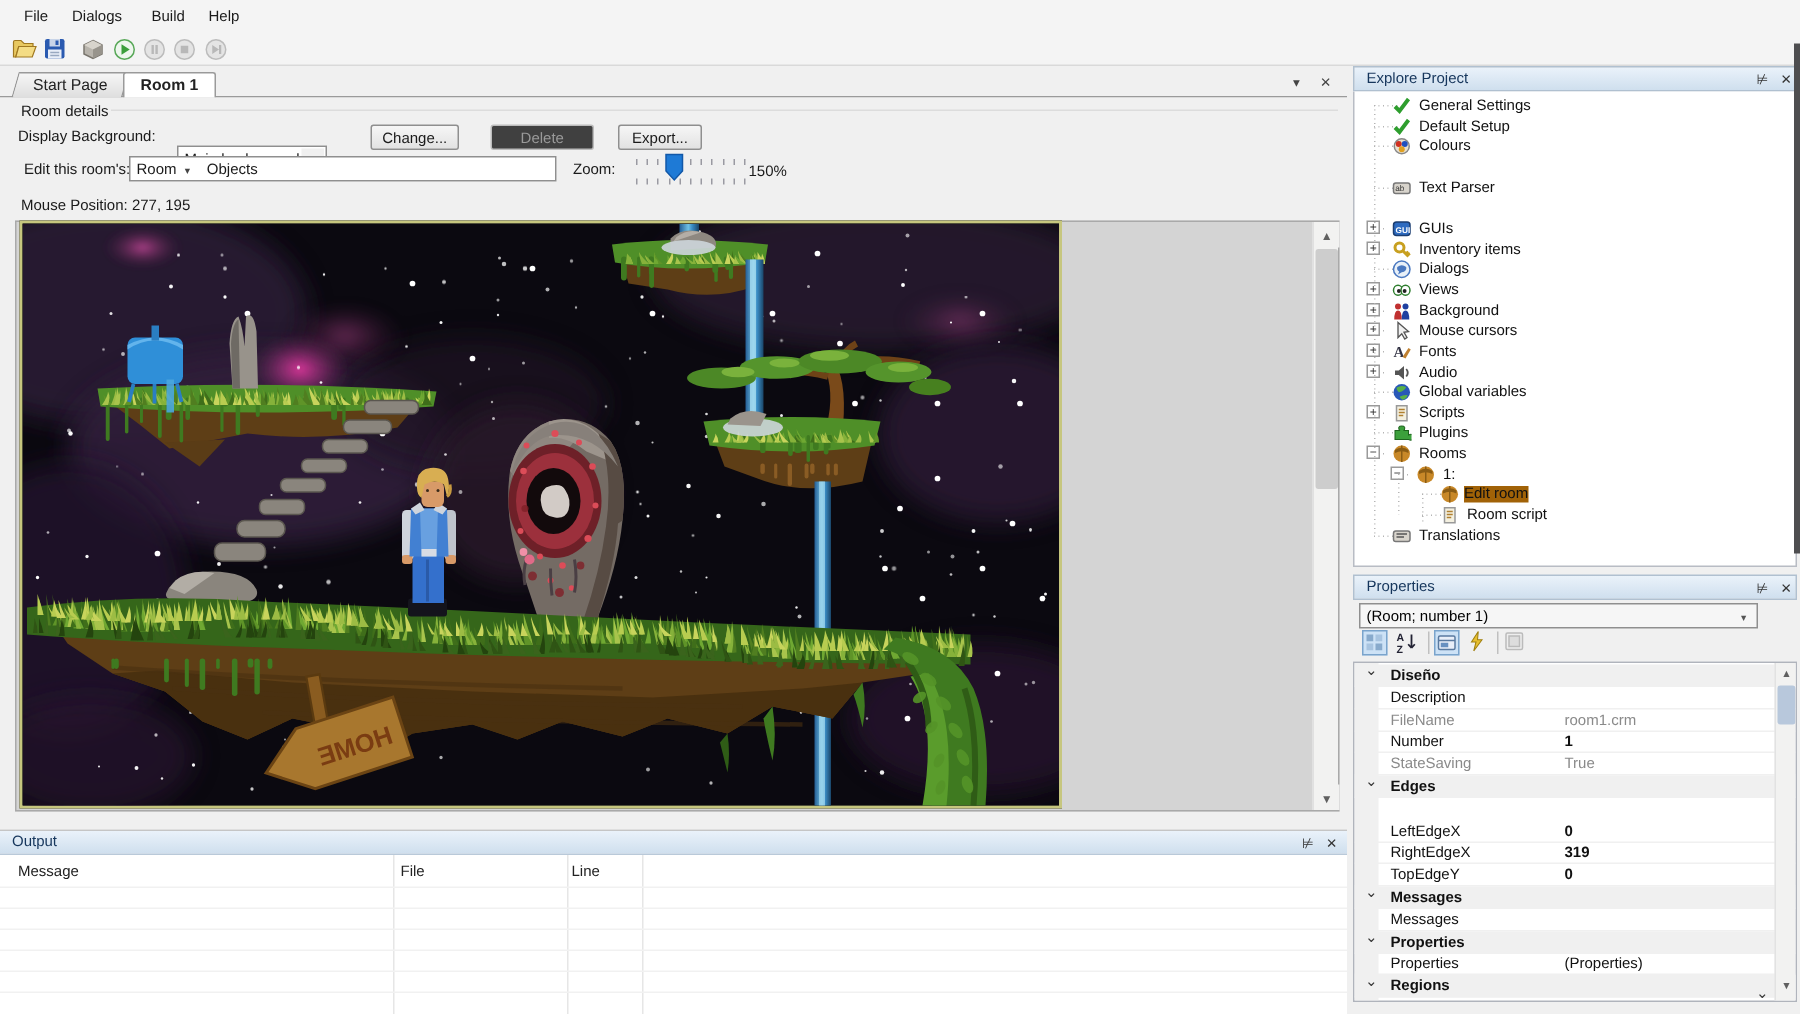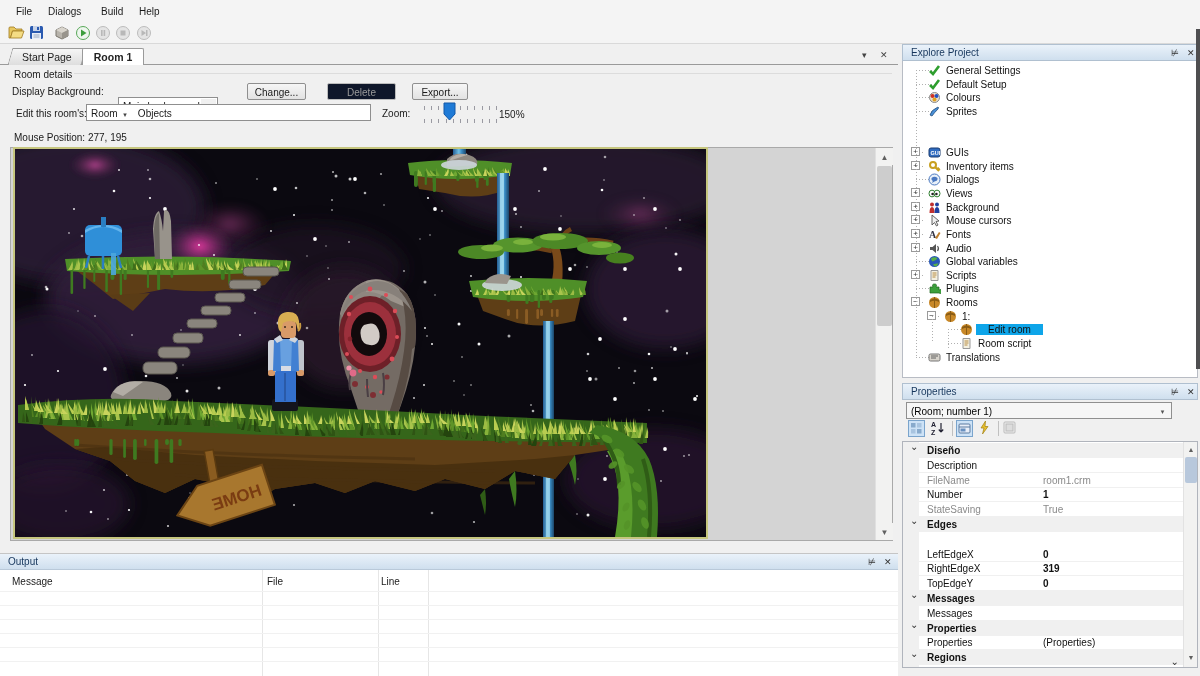--- a/index.html
+++ b/index.html
@@ -10,21 +10,21 @@
 #tabstrip {position:absolute;left:0;top:44px;width:898px;height:21px;background:#f0f0f0}
 #tabstrip .line {position:absolute;left:0;right:0;bottom:0;height:1px;background:#9a9a9a}
 .tab {position:absolute;bottom:0;height:17px;font-size:10.5px;color:#222;border:1px solid #9a9a9a;border-bottom:none;border-radius:2px 2px 0 0;line-height:16px;text-align:center;white-space:nowrap}
 .tab.inactive {background:linear-gradient(#f6f6f6,#dedede);transform:skewX(-16deg);border-radius:0 3px 0 0}
 .tab.inactive i {display:block;transform:skewX(16deg);font-style:normal}
 .tab.active {background:#fff;font-weight:bold;z-index:2}
 .tabx {position:absolute;top:6px;font-size:9px;color:#444}
 #details {position:absolute;left:0;top:65px;width:898px;height:488px;background:#f0f0f0;font-size:10px;color:#1a1a1a}
 .gline {position:absolute;height:1px;background:#dcdcdc}
 .btn {position:absolute;height:17px;border:1px solid #8f8f8f;border-radius:2px;background:linear-gradient(#f6f6f6,#e2e2e2);font-size:10px;text-align:center;padding-top:3px}
-.btn.dis {color:#9a9a9a;border-color:#bcbcbc;background:#0f172a}
+.btn.dis {color:#9a9a9a;border-color:#bcbcbc;background:#404040}
 .combo {position:absolute;height:17px;border:1px solid #8f8f8f;background:#fff;padding:3px 0 0 4px;white-space:nowrap}
 .combo .arr {position:absolute;right:1px;top:1px;bottom:1px;width:15px;background:#f0f0f0;color:#555;font-size:7px;text-align:center;padding-top:4px}
 #canvasarea {position:absolute;left:10px;top:82px;width:883px;height:394px;background:#d4d4d4;border:1px solid #a9a9a9}
 #gameimg {position:absolute;left:2px;top:-1px;width:695px;height:392px;border:2px solid #c6c67e;background:#0c0a11}
 .vscroll {position:absolute;right:0;top:0;width:17px;height:392px;background:#f2f2f1;border-left:1px solid #e0e0e0}
 .varrow {position:absolute;left:0;width:17px;height:17px;background:#f2f2f1;color:#606060;font-size:8px;text-align:center;padding-top:5px}
 .vthumb {position:absolute;left:1px;width:15px;background:#cdcdcd;border-radius:2px}
 .ticks {position:absolute;display:flex;justify-content:space-between}
 .ticks i {width:1px;height:4px;background:#9a9aa2}
 #output {position:absolute;left:0;top:553px;width:898px;height:123px;background:#fff;border-top:1px solid #c5c5c5;font-size:10px}
@@ -32,21 +32,21 @@
 .colline {position:absolute;top:16px;bottom:0;width:1px;background:#e6e6e6}
 .rowline {position:absolute;left:0;width:898px;height:1px;background:#f1f1f1}
 .ohdr {position:absolute;top:22px;color:#222}
 .rpanel-title {position:absolute;height:17px;background:linear-gradient(#eaf2fa,#cfdfee);border:1px solid #b0c0d0;font-size:10px;color:#16365c;padding:2px 0 0 8px}
 .pinx {position:absolute;top:3px;font-size:9px;color:#333;line-height:10px}
 #tree {position:absolute;left:902px;top:61px;width:296px;height:317px;background:#fff;border:1px solid #b8bcc4;border-top:none;overflow:hidden;font-size:10px}
 .trow {position:absolute;left:0;height:13px;width:294px}
 .expbox {position:absolute;top:1px;width:9px;height:9px;border:1px solid #9a9a9a;background:#fff;font-size:8px;line-height:7px;text-align:center;color:#333}
 .ticon {position:absolute;top:0px;width:13px;height:13px}
 .tlabel {position:absolute;top:1px;white-space:nowrap;color:#111}
-.tlabel.sel {background:#0ea5e9;padding:0 12px;margin-left:-2px}
+.tlabel.sel {background:#a16207;padding:0 0;margin-left:-2px}
 .hdot {position:absolute;top:6px;height:1px;background-image:linear-gradient(to right,#b0b0b0 30%,transparent 30%);background-size:3px 1px}
 .vdot {position:absolute;width:1px;background-image:linear-gradient(#b0b0b0 30%,transparent 30%);background-size:1px 3px}
 #props {position:absolute;left:902px;top:400px;width:296px;height:276px;background:#f0f0f0;font-size:10px}
 .ptoolicon {position:absolute;top:0;width:17px;height:17px}
 .ptoolicon.hl {background:#cde2f6;border:1px solid #7aa4cc}
 #pgrid {position:absolute;left:0px;top:41px;width:296px;height:227px;background:#fff;border:1px solid #b0b4bc;overflow:hidden}
 .prow {position:absolute;left:0;width:294px;height:15px;border-bottom:1px solid #f0f0f0}
 .prow.cat {background:#f0f0f0;color:#111}
 .prow .chev {position:absolute;left:7px;top:-2px;font-size:10px;color:#333}
 .prow.cat b {position:absolute;left:24px;top:2px}
@@ -1424,28 +1424,29 @@
       <span class="ticon" style="left:25px">
         <svg width="13" height="13" viewBox="0 0 13 13" style="position:absolute;top:0;left:0">
           <circle cx="6.5" cy="6.5" r="5" fill="#e8e0d0" stroke="#888"></circle>
           <circle cx="4.5" cy="5" r="2" fill="#d03020"></circle>
           <circle cx="8.5" cy="5" r="2" fill="#2050c0"></circle>
           <circle cx="6.5" cy="8.5" r="2" fill="#e0a020"></circle>
         </svg>
       </span>
       <span class="tlabel" style="left:43px">Colours</span>
     </div>
-<div class="trow" style="top:44.0px">
+<div class="trow" style="top:57.6px">
       <span class="hdot" style="left:13px;width:16px"></span>
       <span class="ticon" style="left:25px">
         <svg width="13" height="13" viewBox="0 0 13 13" style="position:absolute;top:0;left:0">
-          <path d="M2 10 Q3 5 10 2 Q11 2 10 4 Q6 8 4 11 Z" fill="#4a90d8" stroke="#26517e" stroke-width="0.8"></path>
-        </svg>
-      </span>
-      <span class="tlabel" style="left:43px">Sprites</span>
+          <rect x="1" y="3" width="11" height="7" rx="1.5" fill="#d8d4cc" stroke="#777"></rect>
+          <text x="2.2" y="8.6" font-size="5.5" fill="#333" font-family="Liberation Sans">ab</text>
+        </svg>
+      </span>
+      <span class="tlabel" style="left:43px">Text Parser</span>
     </div>
 <div class="trow" style="top:84.9px">
       <span class="hdot" style="left:13px;width:8px"></span>
       <span class="expbox" style="left:8px">+</span>
       <span class="ticon" style="left:25px">
         <svg width="13" height="13" viewBox="0 0 13 13" style="position:absolute;top:0;left:0">
           <rect x="1" y="2" width="11" height="9" rx="2" fill="#2e6bc0" stroke="#1a3c70"></rect>
           <text x="2.4" y="9" font-size="5.5" fill="#fff" font-family="Liberation Sans" font-weight="bold">GUI</text>
         </svg>
       </span>

